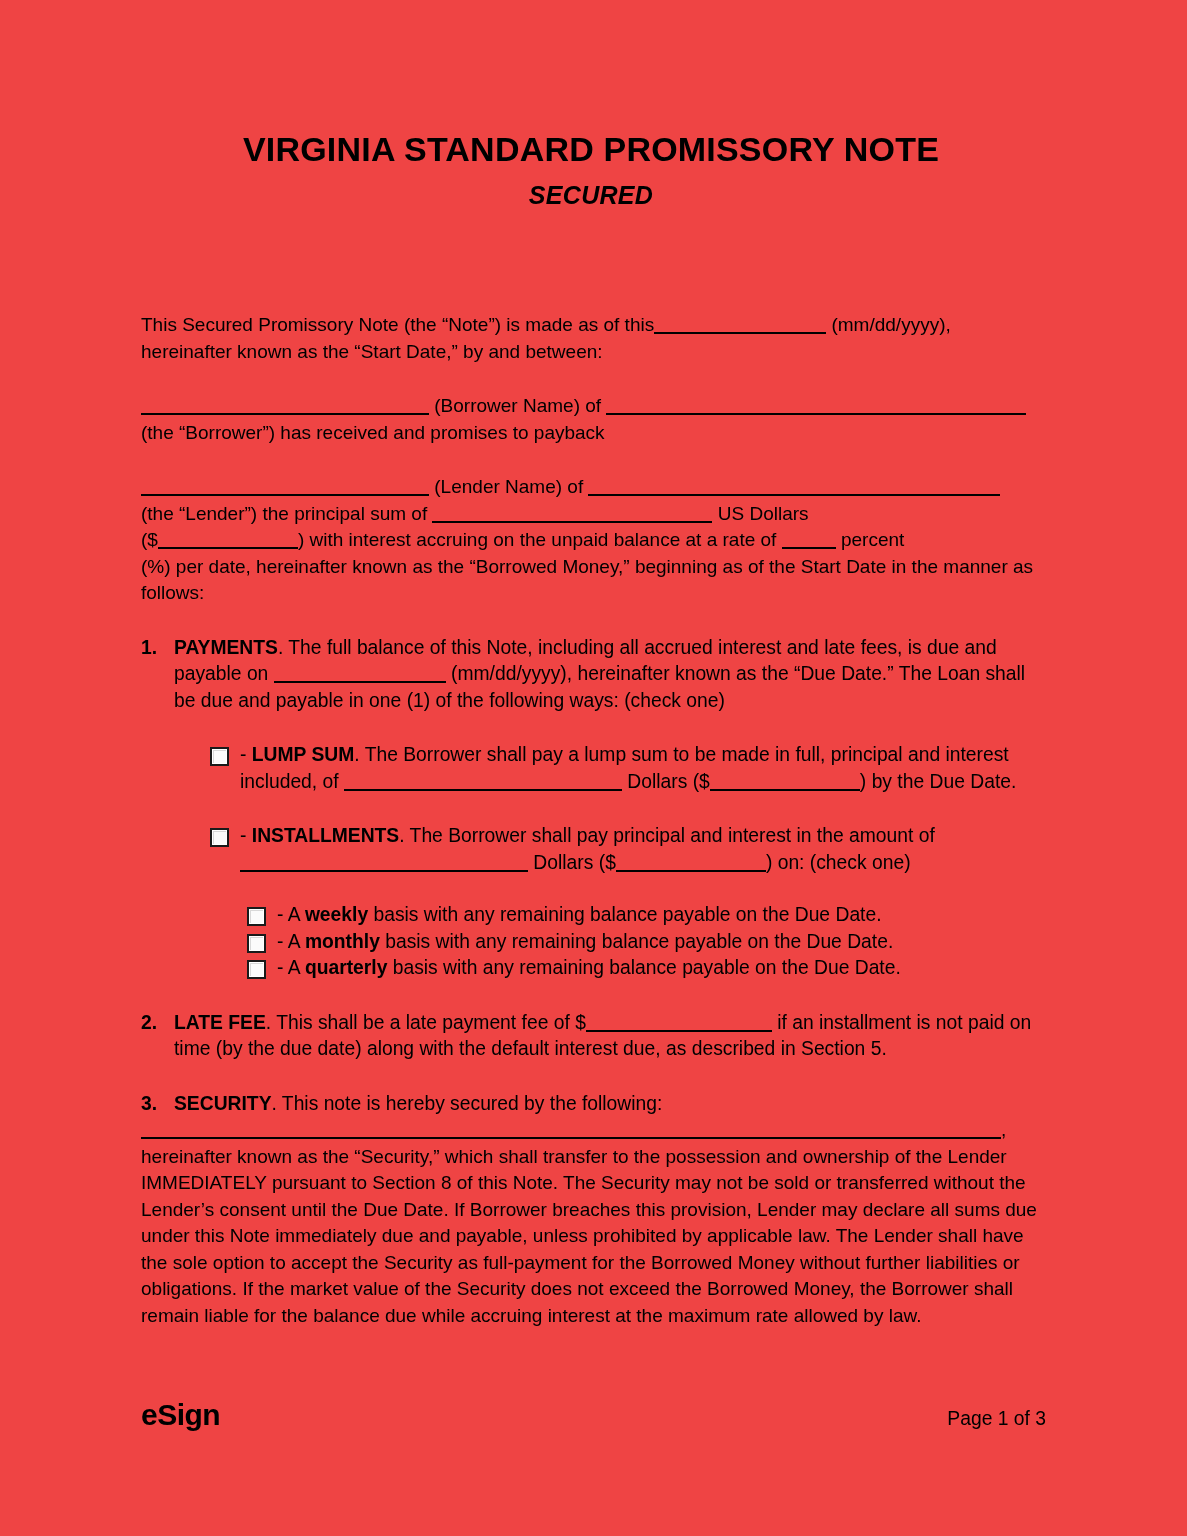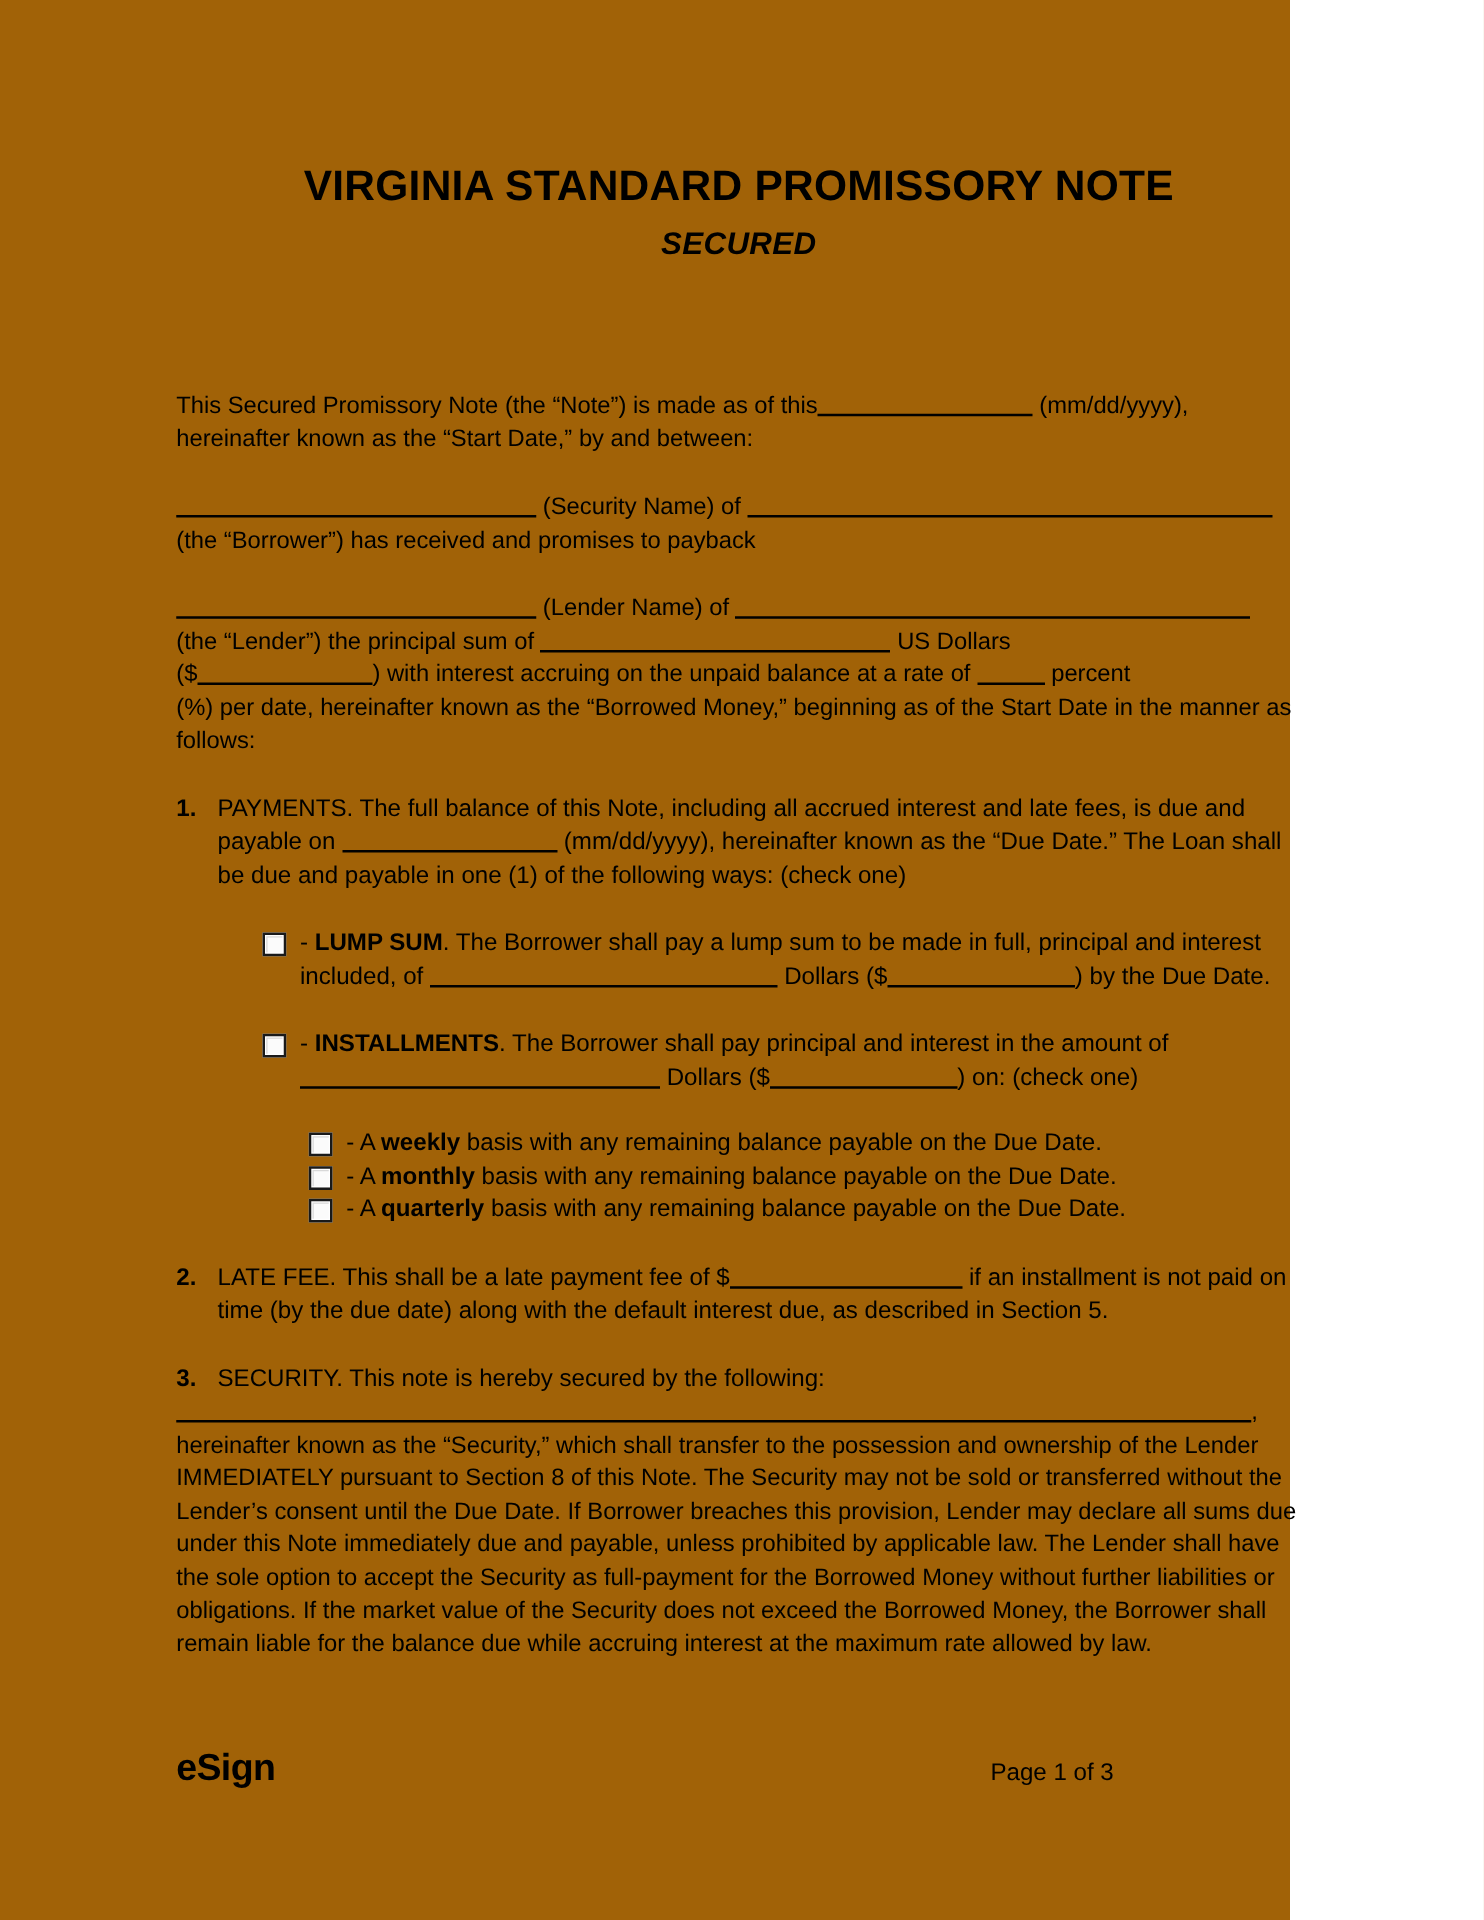--- a/index.html
+++ b/index.html
@@ -11,23 +11,23 @@
     width: 1187px;
     height: 1536px;
     position: relative;
     font-family: "Liberation Sans", sans-serif;
     color: #000000;
     overflow: hidden;
   }
   .page {
     position: absolute;
     left: 0; top: 0;
-    width: 1032px;
+    width: 1187px;
     height: 1536px;
-    background: #a16207;
+    background: #ef4444;
   }
   .content {
     position: absolute;
     left: 141px;
     top: 130px;
     width: 900px;
   }
 
   
   .doc-title {
@@ -87,21 +87,21 @@
     padding-left: 33px;
     font-size: 19.3px;
     line-height: 26.5px;
   }
   .clause .num {
     position: absolute;
     left: 0;
     top: 0;
     font-weight: bold;
   }
-  .clause-title { font-weight: normal; }
+  .clause-title { font-weight: bold; }
 
   
   .opt {
     position: relative;
     padding-left: 30px;
     font-size: 19.3px;
     line-height: 26.5px;
   }
   .opt-lvl1 { margin-left: 69px; }
   .opt-lvl2 { margin-left: 106px; }
@@ -154,21 +154,21 @@
     <h1 class="doc-title">VIRGINIA STANDARD PROMISSORY NOTE</h1>
     <div class="doc-subtitle">SECURED</div>
 
     <div class="intro-block">
       <p class="para"><span>This Secured Promissory Note (the “Note”) is made as of this</span><span class="blank b-date"></span> <span>(mm/dd/yyyy), hereinafter known as the “Start Date,” by and between:</span></p>
     </div>
 
     <div class="gap-md"></div>
 
     <div>
-      <p class="para"><span class="blank b-name"></span> <span>(Security Name) of</span> <span class="blank b-addr"></span></p>
+      <p class="para"><span class="blank b-name"></span> <span>(Borrower Name) of</span> <span class="blank b-addr"></span></p>
       <p class="para">(the “Borrower”) has received and promises to payback</p>
     </div>
 
     <div class="gap-md"></div>
 
     <div>
       <p class="para"><span class="blank b-name"></span> <span>(Lender Name) of</span> <span class="blank b-addr2"></span></p>
       <p class="para"><span>(the “Lender”) the principal sum of</span> <span class="blank b-sum"></span> <span>US Dollars</span></p>
       <p class="para"><span>($</span><span class="blank b-amt"></span><span>) with interest accruing on the unpaid balance at a rate of</span> <span class="blank b-pct"></span> <span>percent</span></p>
       <p class="para">(%) per date, hereinafter known as the “Borrowed Money,” beginning as of the Start Date in the manner as follows:</p>

